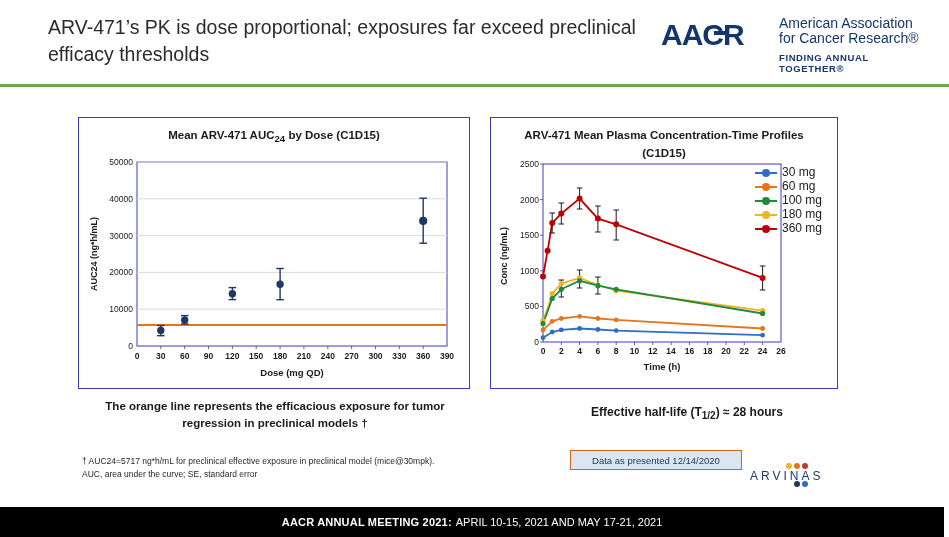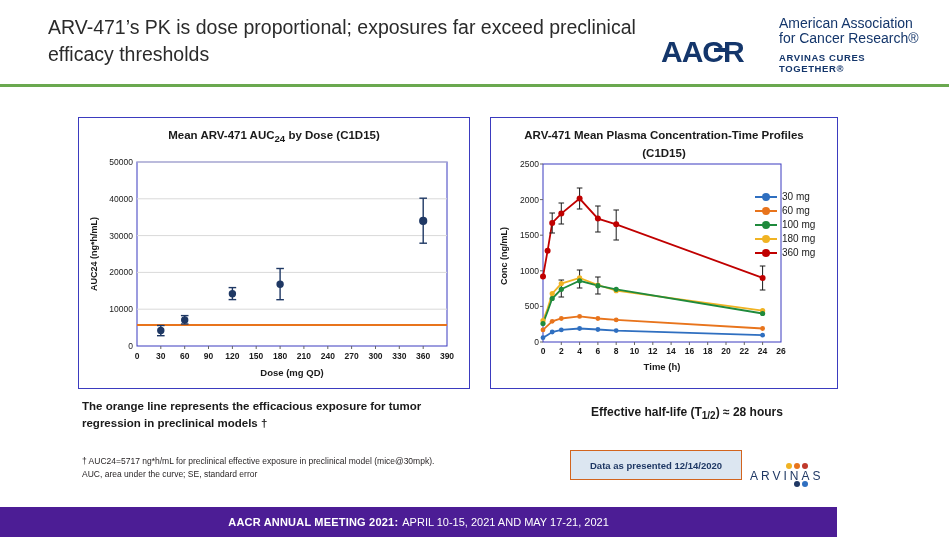--- a/index.html
+++ b/index.html
@@ -19,21 +19,21 @@
   }
   .title {
     position: absolute; left: 48px; top: 14px; width: 600px;
     font-size: 19.5px; line-height: 27px; color: #2b2b2b;
     font-weight: 400;
   }
   .aacr-logo {
     position: absolute; right: 18px; top: 14px; width: 270px; height: 54px;
   }
   .aacr-mark {
-    position: absolute; left: 0; top: 21px;
+    position: absolute; left: 0; top: 4px;
     font-size: 30px; font-weight: bold; letter-spacing: -1px; color: #14366b;
   }
   .aacr-mark .rbar {
     display:inline-block; position: relative;
   }
   .aacr-mark .rbar::before {
     content:""; position:absolute; left:-9px; top:13px; width:14px; height:4px; background:#14366b;
   }
   .aacr-name {
     position: absolute; left: 118px; top: 2px; font-size: 14px; line-height: 15px; color:#14366b;
@@ -57,60 +57,60 @@
     position:absolute; left: 8px; right: 8px; top: 8px;
     text-align:center; font-size: 11.5px; font-weight: bold; color:#1a1a1a; line-height: 18px;
   }
 
   
   .plot { position:absolute; }
 
   
   .caption-left {
     position:absolute; left: 82px; top: 398px; width: 386px;
-    font-size: 11.5px; font-weight: bold; line-height: 17px; color:#1a1a1a;
+    text-align:center; font-size: 11.5px; font-weight: bold; line-height: 17px; color:#1a1a1a;
   }
   .caption-right {
     position:absolute; left: 494px; top: 405px; width: 386px;
     text-align:center; font-size: 12px; font-weight: bold; color:#1a1a1a;
   }
   .footnote {
     position:absolute; left: 82px; top: 455px; width: 420px;
     font-size: 8.5px; line-height: 13px; color:#231f20;
   }
   .data-box {
-    position:absolute; left: 570px; top: 450px; width: 172px; height: 30px;
+    position:absolute; left: 570px; top: 450px; width: 172px; height: 20px;
     border: 1.5px solid #d2641e; background:#dce6f1;
     display:flex; align-items:center; justify-content:center;
-    font-size: 9.5px; font-weight: bold; color:#1f3864;
+    font-size: 9.5px; font-weight: normal; color:#1f3864;
   }
   .arvinas {
     position:absolute; left: 750px; top: 455px; width: 110px; height: 34px;
   }
   .arvinas-dots { position:absolute; left: 36px; top: 0; }
   .arvinas-dots i {
     display:inline-block; width:6px; height:6px; border-radius:50%; margin-right:2px;
   }
   .arvinas-word {
     position:absolute; left: 0; top: 14px; font-size: 12px; letter-spacing: 3px; color:#1f3864;
   }
 
   
   .footer {
-    position:absolute; left:0; bottom:0; width:837px; height: 30px; background:#4c1d95;
+    position:absolute; left:0; bottom:0; width:944px; height: 30px; background:#000000;
     display:flex; align-items:center; justify-content:center; color:#fff;
     font-size: 11px;
   }
   .footer b { font-weight: bold; letter-spacing: .2px; }
   .footer span { margin-left: 4px; }
 
   
   .legend {
     position:absolute; right: 8px; top: 48px; width: 74px;
-    font-size: 10px; line-height: 13.5px; margin-top: 24px;
+    font-size: 12px; line-height: 13.5px;
   }
   .legend-row { display:flex; align-items:center; height: 14px; }
   .legend-mark { width: 22px; height: 2px; position:relative; margin-right:5px; }
   .legend-mark::after {
     content:""; position:absolute; left: 7px; top:-3px; width:8px; height:8px; border-radius:50%;
   }
   .legend-label { color:#1a1a1a; }
 </style>
 </head>
 <body>
@@ -119,21 +119,21 @@
   <div class="title">ARV-471’s PK is dose proportional; exposures far exceed preclinical efficacy thresholds</div>
 
   <div class="aacr-logo">
     <div class="aacr-mark">
       <span>AAC</span><span class="rbar">R</span>
     </div>
     <div class="aacr-name">
       <div>American Association</div>
       <div>for Cancer Research®</div>
     </div>
-    <div class="aacr-tag">ARVINAS CURES TOGETHER®</div>
+    <div class="aacr-tag">FINDING ANNUAL TOGETHER®</div>
   </div>
   <div class="header-rule"></div>
 </div>
 
 <div class="panel" id="panel-left">
   <div class="panel-title">
     Mean ARV-471 AUC<sub>24</sub> by Dose (C1D15)
   </div>
 
   <svg class="plot" width="390" height="240" viewBox="0 0 390 240" style="left:0; top:30px;">

